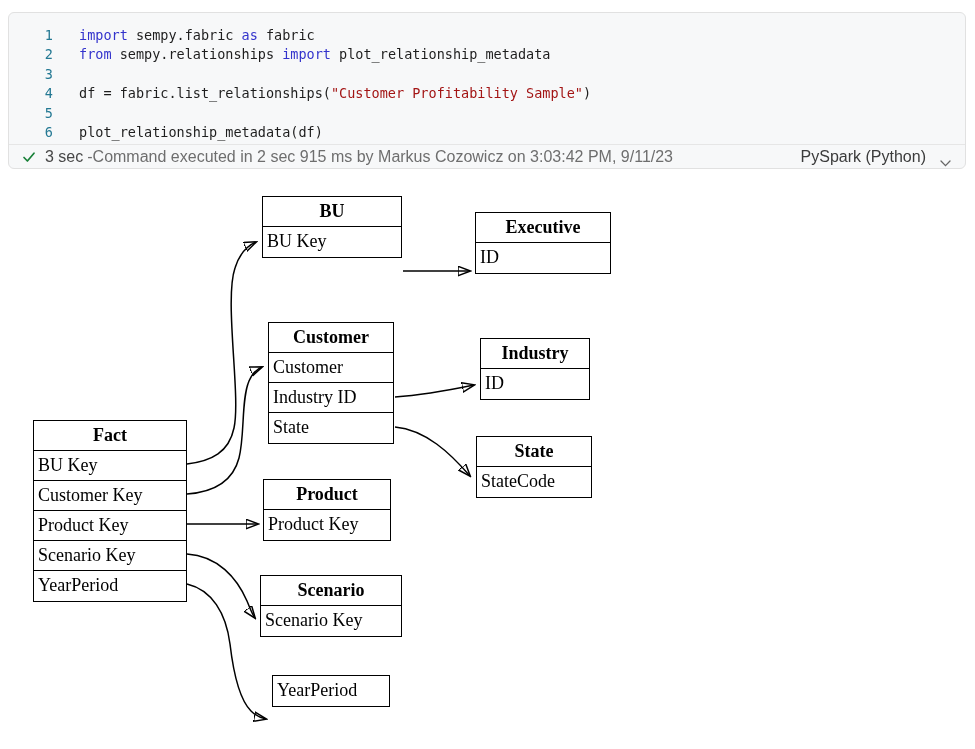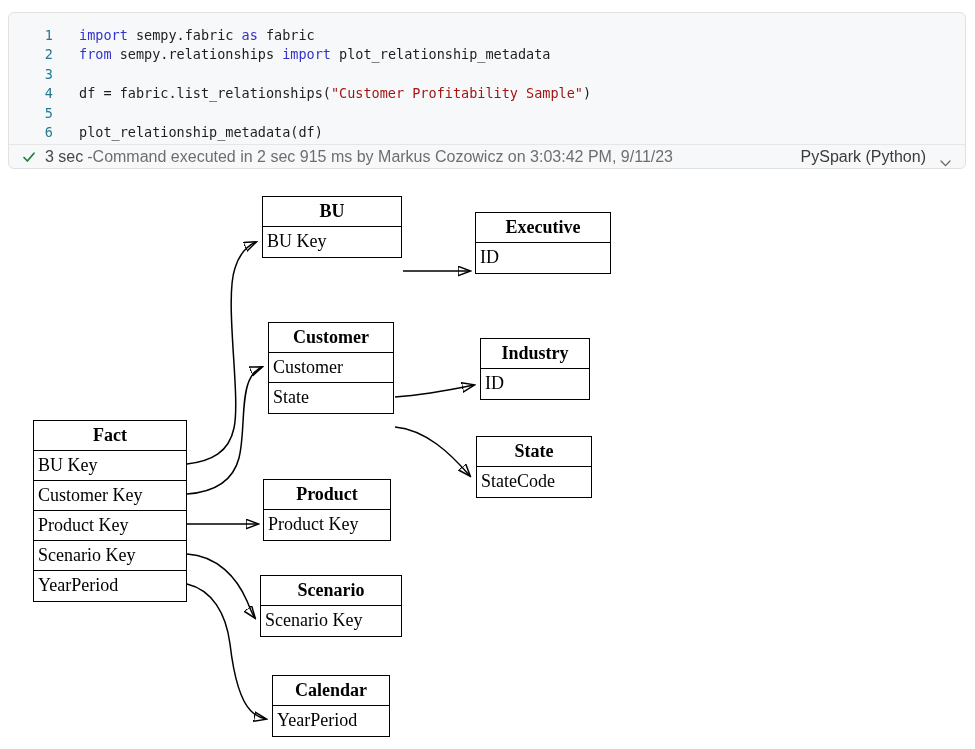--- a/index.html
+++ b/index.html
@@ -108,37 +108,37 @@
         <div class="dt-h">BU</div>
         <div class="dt-r">BU Key</div>
       </div>
       <div class="dt" style="left: 475px; top: 212px; width: 136px;">
         <div class="dt-h">Executive</div>
         <div class="dt-r">ID</div>
       </div>
       <div class="dt" style="left: 268px; top: 322px; width: 126px;">
         <div class="dt-h">Customer</div>
         <div class="dt-r">Customer</div>
+        <div class="dt-r">Industry ID</div>
         <div class="dt-r">State</div>
       </div>
       <div class="dt" style="left: 480px; top: 338px; width: 110px;">
         <div class="dt-h">Industry</div>
         <div class="dt-r">ID</div>
       </div>
       <div class="dt" style="left: 476px; top: 436px; width: 116px;">
         <div class="dt-h">State</div>
         <div class="dt-r">StateCode</div>
       </div>
       <div class="dt" style="left: 263px; top: 479px; width: 128px;">
         <div class="dt-h">Product</div>
         <div class="dt-r">Product Key</div>
       </div>
       <div class="dt" style="left: 260px; top: 575px; width: 142px;">
         <div class="dt-h">Scenario</div>
         <div class="dt-r">Scenario Key</div>
       </div>
       <div class="dt" style="left: 272px; top: 675px; width: 118px;">
-        <div class="dt-h">Calendar</div>
         <div class="dt-r">YearPeriod</div>
       </div>
     </div>
 
 </div>
 
 </body></html>

